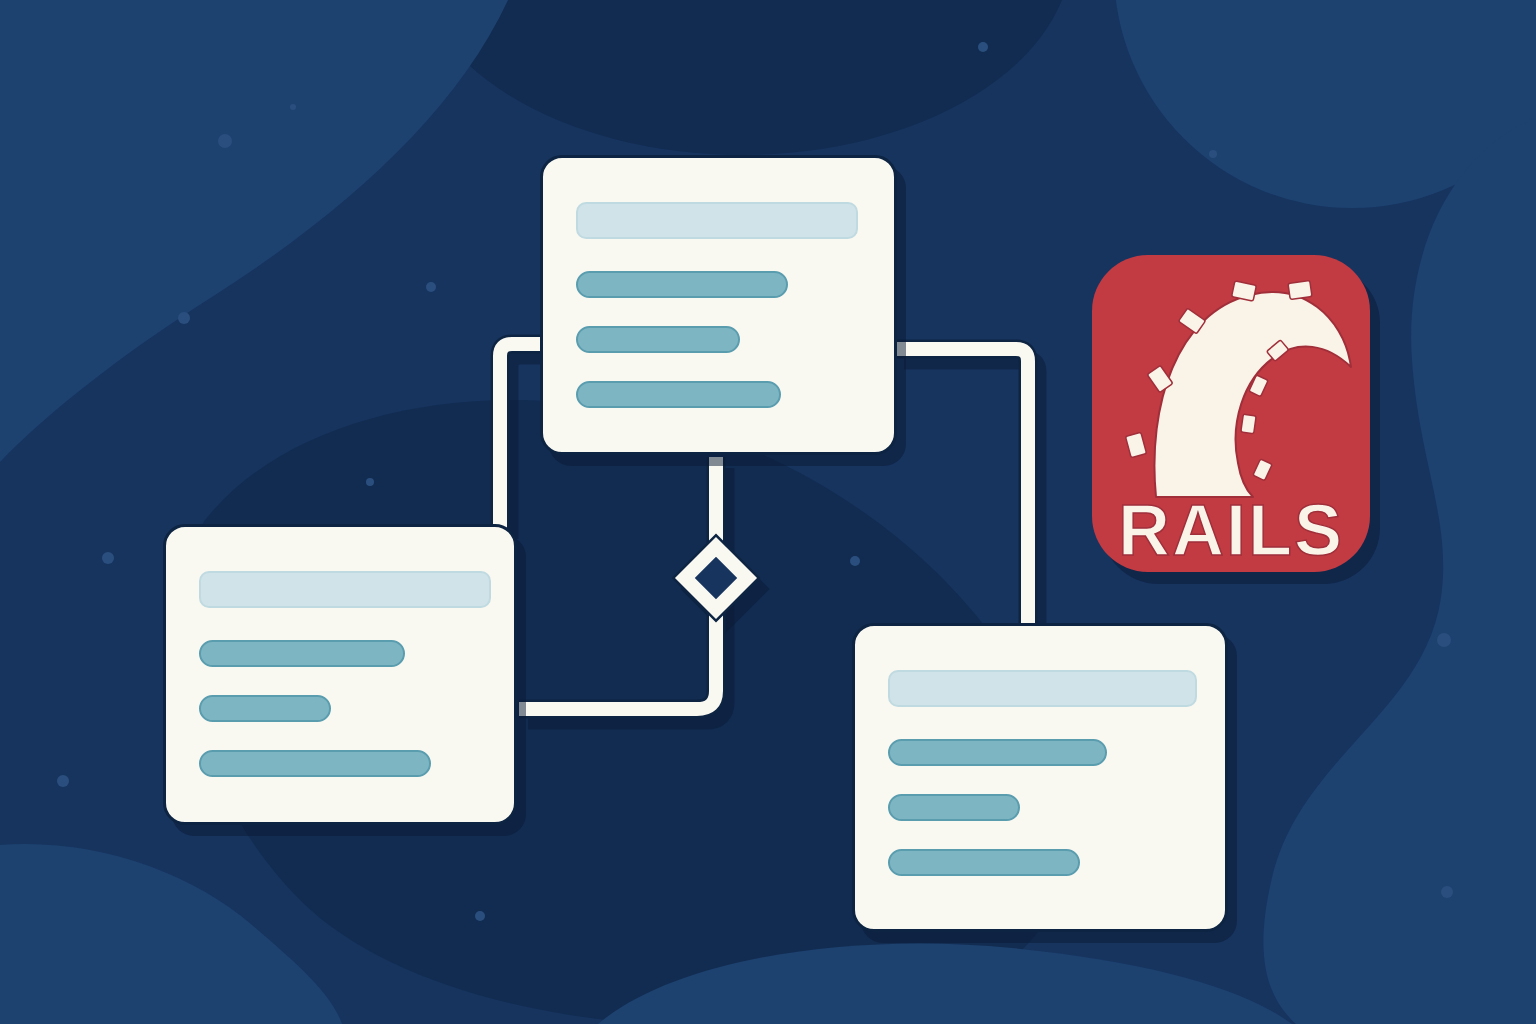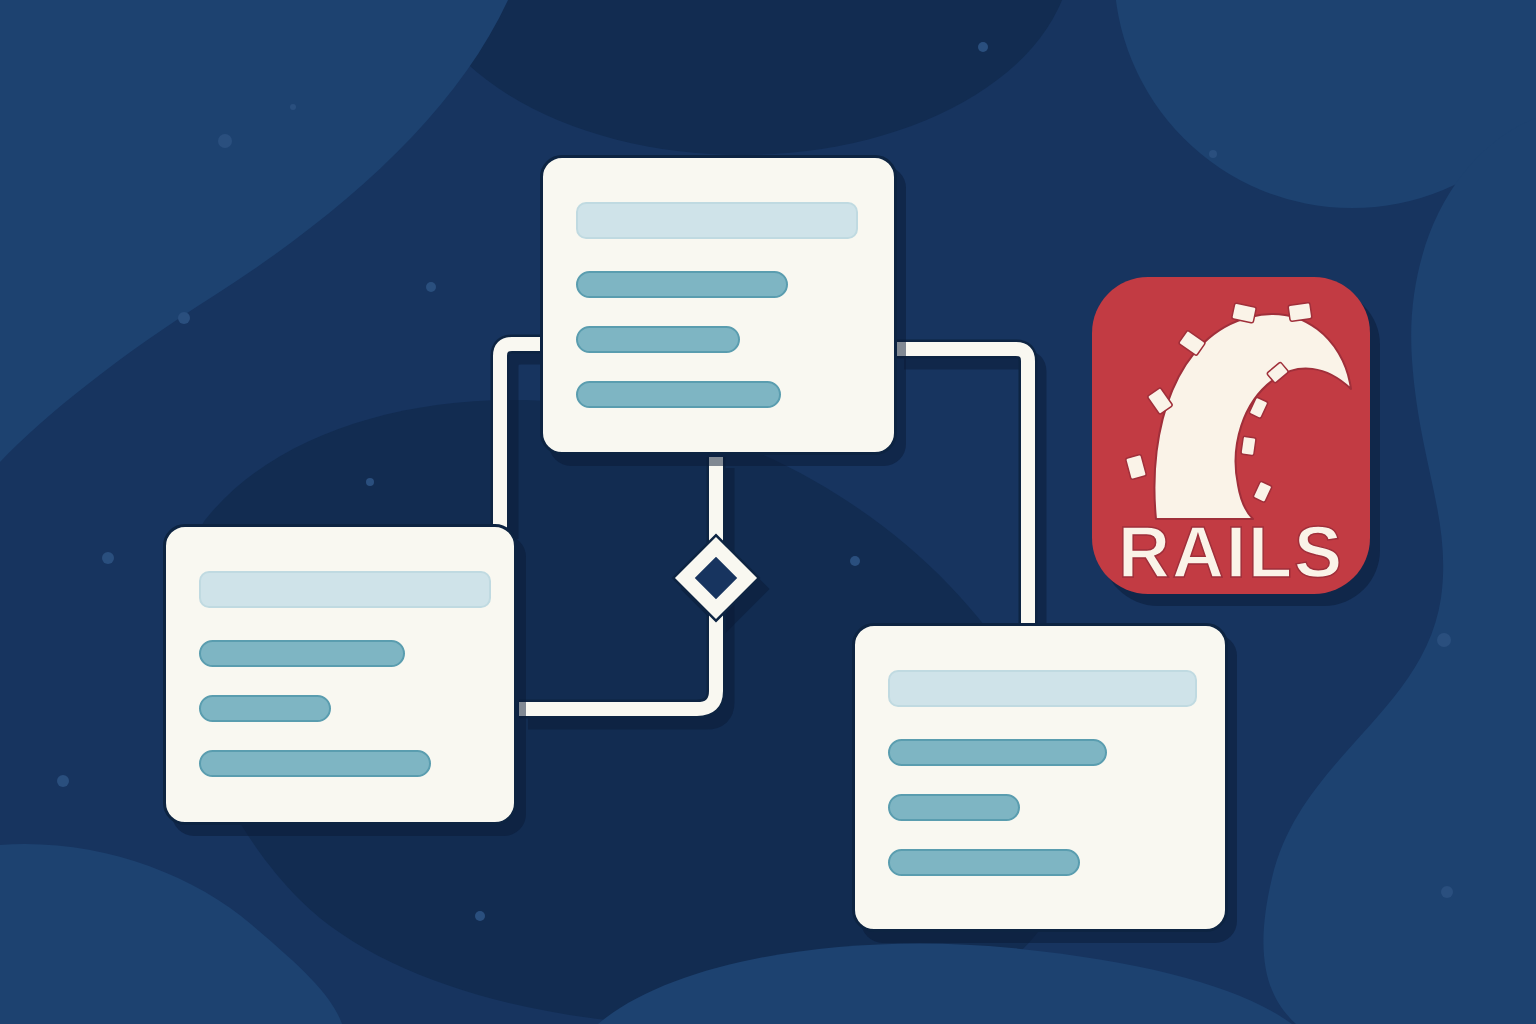--- a/index.html
+++ b/index.html
@@ -39,21 +39,20 @@
     height:27px;border-radius:14px;margin-bottom:28px;
     background:var(--bar-field);border:2px solid var(--bar-field-border);
   }
   
   .logo{
     position:absolute;left:1092px;top:255px;width:278px;height:317px;
     background:var(--rails-red);
     border-radius:56px;
     box-shadow:10px 12px 0 var(--shadow);
     z-index:4;
-    margin-top:22px;
   }
   .logo svg{position:absolute;inset:0;width:278px;height:317px;display:block;}
   .logo text{
     font-family:"Liberation Sans", sans-serif;
     font-weight:bold;font-size:72px;letter-spacing:2px;
     fill:var(--rails-cream);stroke:var(--rails-outline);stroke-width:1.5px;
   }
 </style>
 </head>
 <body>

